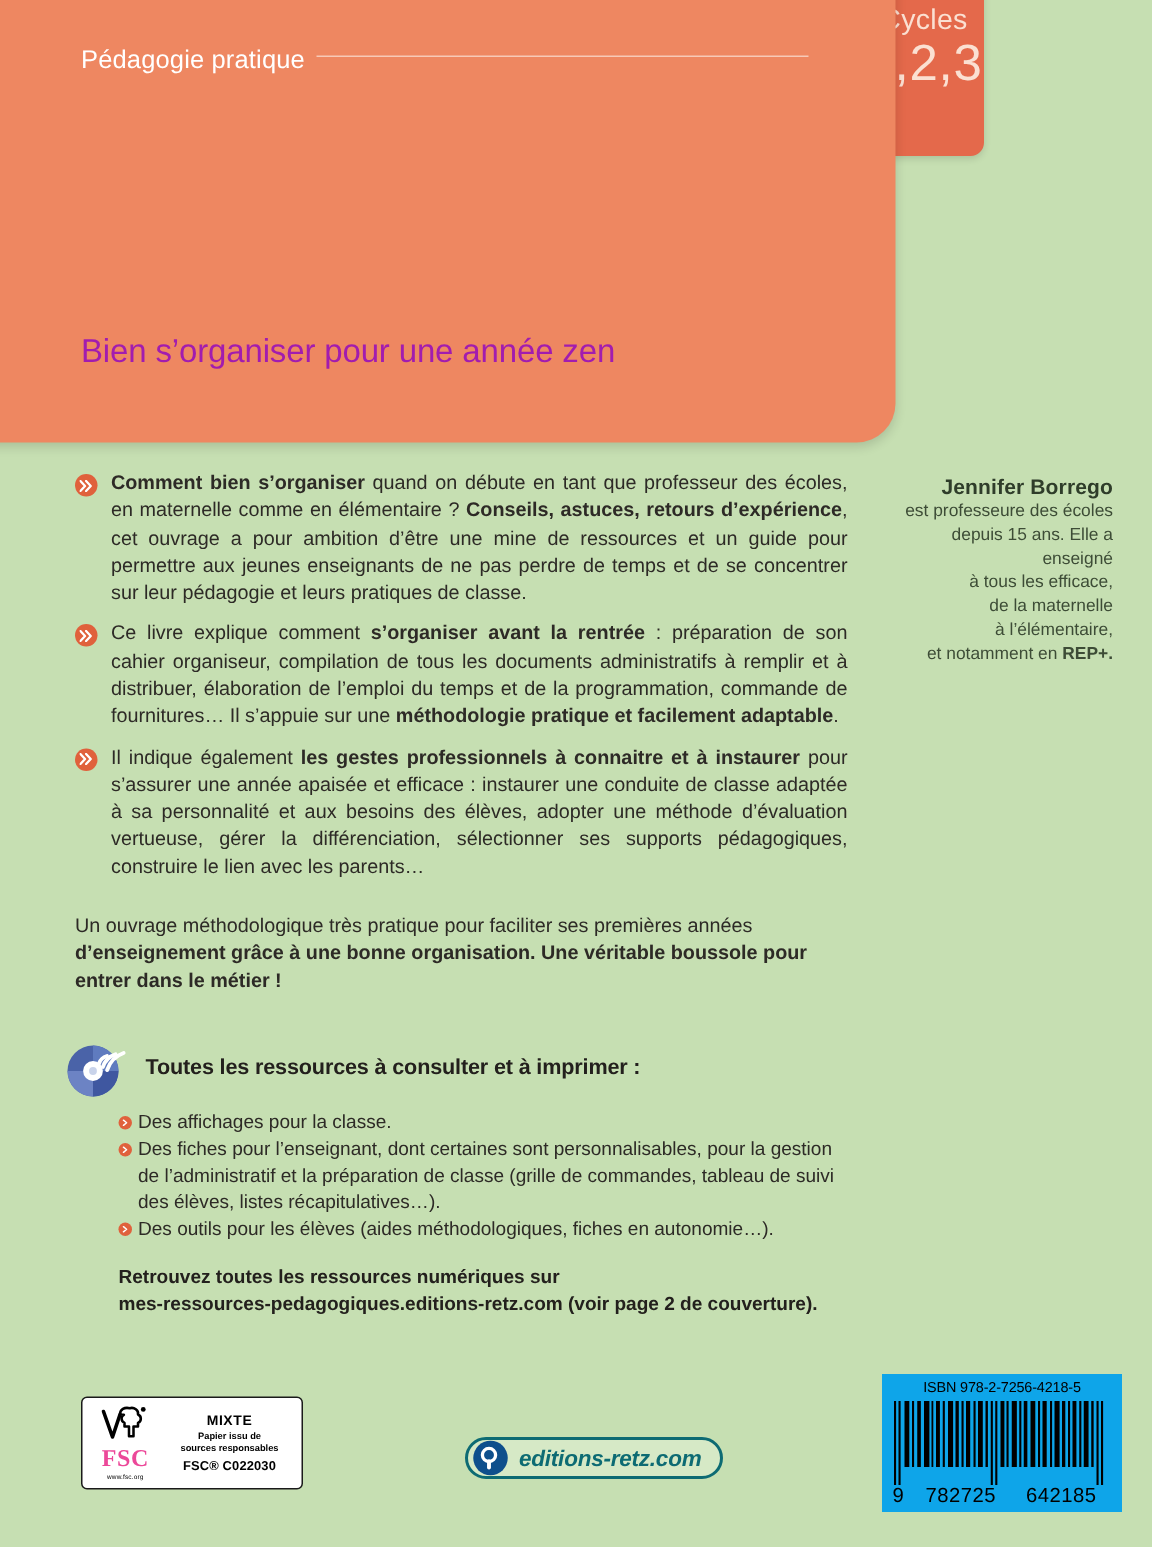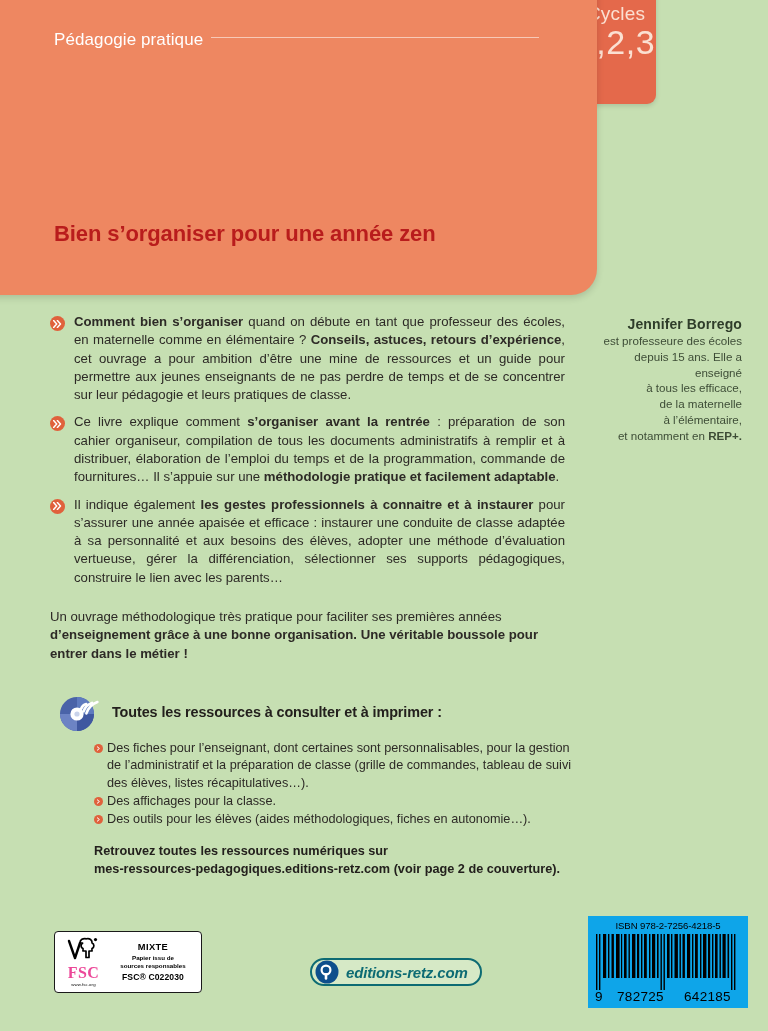--- a/index.html
+++ b/index.html
@@ -100,23 +100,23 @@
     font-size: 41px;
     line-height: 1.12;
     font-weight: 700;
     letter-spacing: -.2px;
   }
   #book-subtitle {
     position: absolute;
     left: 54px;
     top: 221px;
     width: 520px;
-    color: #b91c1c;
+    color: #a21caf;
     font-size: 22px;
-    font-weight: 700;
+    font-weight: 400;
     letter-spacing: -.1px;
   }
 
   
   #body-copy {
     position: absolute;
     left: 50px;
     top: 313px;
     width: 515px;
     z-index: 3;
@@ -179,21 +179,21 @@
   #author-bio {
     font-size: 11.6px;
     line-height: 1.36;
     color: #3d4c36;
   }
   #author-bio .rep { font-weight: 700; }
 
   
   #resources {
     position: absolute;
-    left: 58px;
+    left: 43px;
     top: 690px;
     width: 520px;
     z-index: 3;
   }
   #resources-head {
     display: flex;
     align-items: center;
     gap: 10px;
     margin-bottom: 6px;
   }
@@ -422,29 +422,29 @@
       </svg>
       <span id="resources-title">Toutes les ressources à consulter et à imprimer :</span>
     </div>
     <div id="resources-list">
       <div class="res-item">
         <span class="res-dot">
           <svg width="5" height="5" viewBox="0 0 5 5" aria-hidden="true">
               <path d="M1.3 0.8 L3.4 2.5 L1.3 4.2" stroke="#ffffff" stroke-width="1" fill="none" stroke-linecap="round" stroke-linejoin="round"></path>
             </svg>
         </span>
-        <span>Des fiches pour l’enseignant, dont certaines sont personnalisables, pour la gestion de l’administratif et la préparation de classe (grille de commandes, tableau de suivi des élèves, listes récapitulatives…).</span>
+        <span>Des affichages pour la classe.</span>
       </div>
       <div class="res-item">
         <span class="res-dot">
           <svg width="5" height="5" viewBox="0 0 5 5" aria-hidden="true">
               <path d="M1.3 0.8 L3.4 2.5 L1.3 4.2" stroke="#ffffff" stroke-width="1" fill="none" stroke-linecap="round" stroke-linejoin="round"></path>
             </svg>
         </span>
-        <span>Des affichages pour la classe.</span>
+        <span>Des fiches pour l’enseignant, dont certaines sont personnalisables, pour la gestion de l’administratif et la préparation de classe (grille de commandes, tableau de suivi des élèves, listes récapitulatives…).</span>
       </div>
       <div class="res-item">
         <span class="res-dot">
           <svg width="5" height="5" viewBox="0 0 5 5" aria-hidden="true">
               <path d="M1.3 0.8 L3.4 2.5 L1.3 4.2" stroke="#ffffff" stroke-width="1" fill="none" stroke-linecap="round" stroke-linejoin="round"></path>
             </svg>
         </span>
         <span>Des outils pour les élèves (aides méthodologiques, fiches en autonomie…).</span>
       </div>
     </div>

